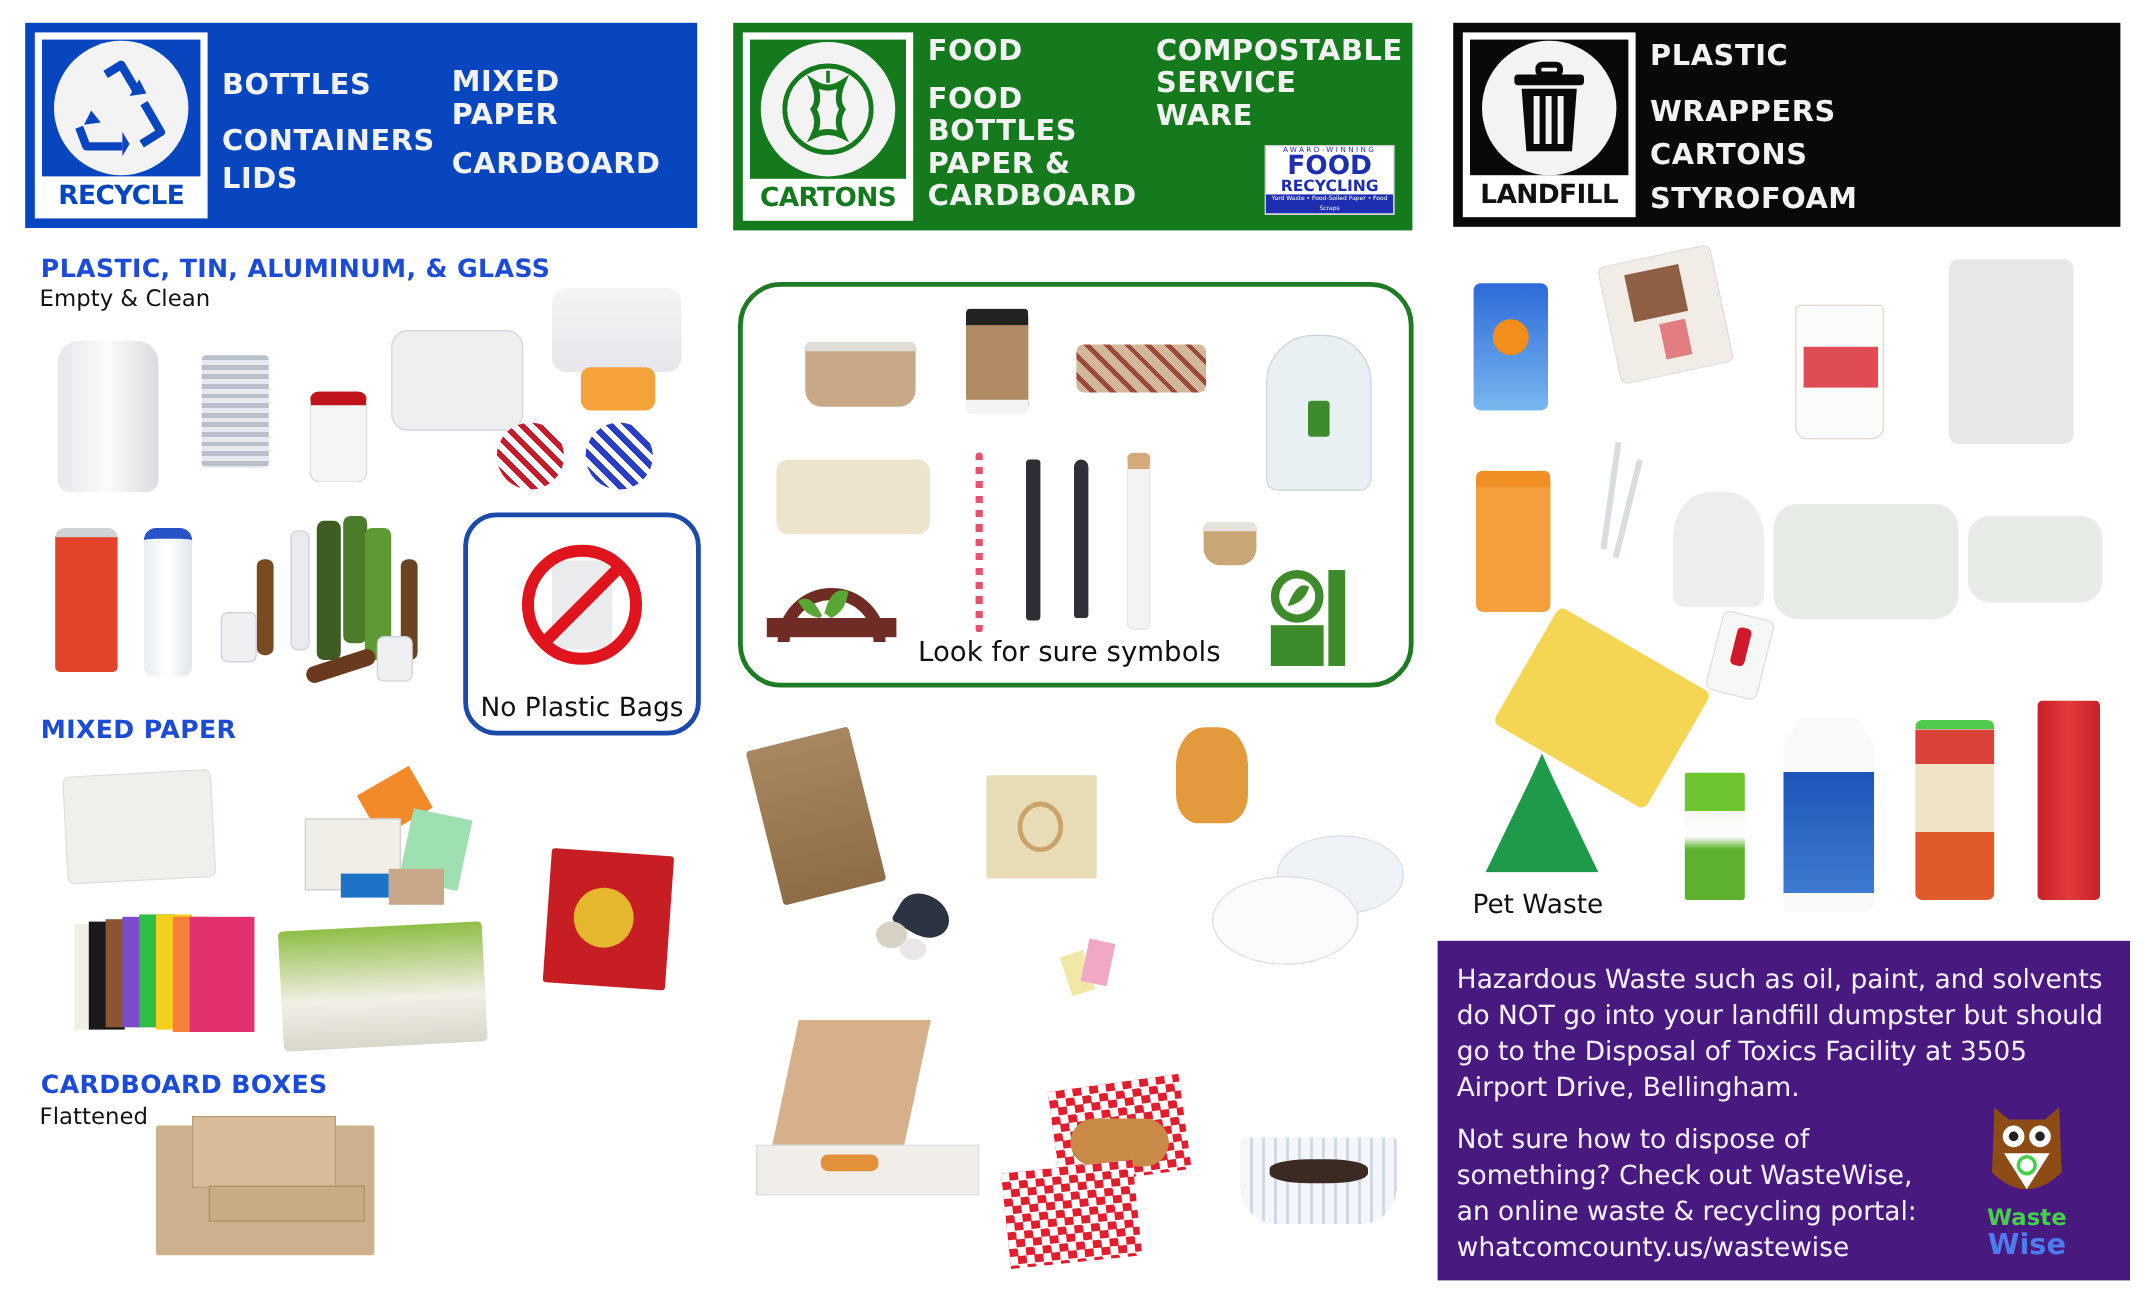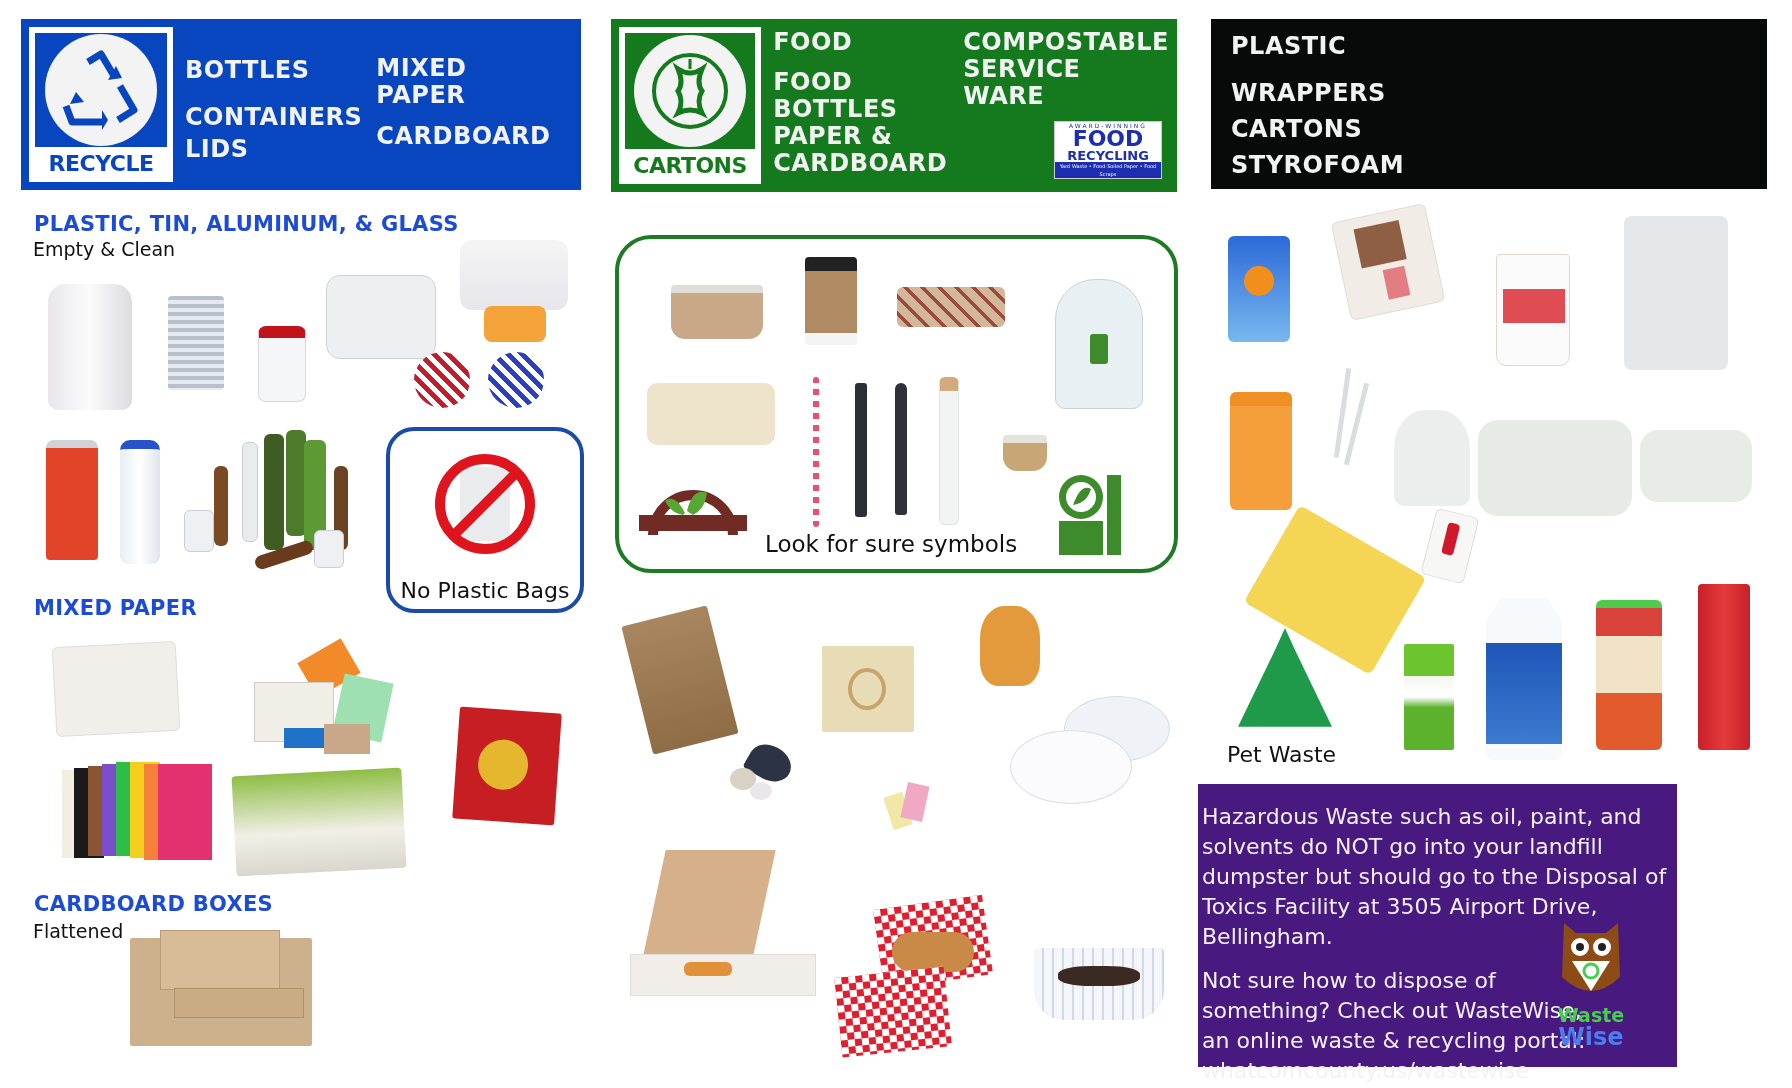--- a/index.html
+++ b/index.html
@@ -41,21 +41,21 @@
 
   
   .item { position: absolute; border-radius: 6px; }
 
   .no-bags { position: absolute; left: 386px; top: 427px; width: 198px; height: 186px; border: 4px solid #1b4aa8; border-radius: 28px; }
   .no-bags .txt { position: absolute; bottom: 6px; width: 100%; text-align: center; font-size: 22px; color: #111; }
 
   .compost-box { position: absolute; left: 615px; top: 235px; width: 563px; height: 338px; border: 4px solid #1f7a24; border-radius: 36px; }
   .compost-box .txt { position: absolute; left: 146px; bottom: 12px; font-size: 23px; color: #111; }
 
-  .hazard { position: absolute; left: 1198px; top: 784px; width: 479px; height: 283px; background: #481a7f; color: #fff; padding: 18px 4px; }
+  .hazard { position: absolute; left: 1198px; top: 784px; width: 577px; height: 283px; background: #481a7f; color: #fff; padding: 18px 16px; }
   .hazard p { font-size: 22px; line-height: 30px; color: #f4f0fa; }
   .hazard p + p { margin-top: 14px; width: 410px; }
   .owl { position: absolute; right: 48px; bottom: 18px; width: 76px; text-align: center; }
   .owl .ww1 { font-weight: bold; font-size: 19px; color: #44d04a; line-height: 20px; }
   .owl .ww2 { font-weight: bold; font-size: 24px; color: #4d7cf0; line-height: 24px; }
 
   .pet-label { position: absolute; left: 1227px; top: 742px; font-size: 22px; color: #111; }
 </style>
 </head>
 <body>
@@ -119,20 +119,35 @@
   </div>
 </div>
 <div class="food-badge">
   <div class="t1">AWARD-WINNING</div>
   <div class="t2">FOOD</div>
   <div class="t3">RECYCLING</div>
   <div class="t4">Yard Waste • Food-Soiled Paper • Food Scraps</div>
 </div>
 
 <div id="landfill-bar" class="bar">
+  <div class="emblem">
+    <div class="icon-wrap">
+      <div class="circle">
+        <svg width="70" height="80" viewBox="0 0 70 80">
+          <rect x="26" y="4" width="18" height="8" rx="3" fill="none" stroke="#080909" stroke-width="5"></rect>
+          <rect x="6" y="12" width="58" height="9" rx="3" fill="#080909"></rect>
+          <path d="M12 24 L58 24 L54 76 L16 76 Z" fill="#080909"></path>
+          <rect x="22" y="30" width="5" height="40" fill="#f3f3f3"></rect>
+          <rect x="32" y="30" width="5" height="40" fill="#f3f3f3"></rect>
+          <rect x="42" y="30" width="5" height="40" fill="#f3f3f3"></rect>
+        </svg>
+      </div>
+    </div>
+    <div class="label">LANDFILL</div>
+  </div>
   <div class="col" style="margin-left:12px; margin-top:6px;">
     <span>PLASTIC</span>
     <span style="margin-top:20px">WRAPPERS</span>
     <span style="margin-top:9px">CARTONS</span>
     <span style="margin-top:9px">STYROFOAM</span>
   </div>
 </div>
 
 <div class="sec-head" style="left:34px; top:212px;">PLASTIC, TIN, ALUMINUM, &amp; GLASS</div>
 <div class="sec-sub" style="left:33px; top:238px;">Empty &amp; Clean</div>

